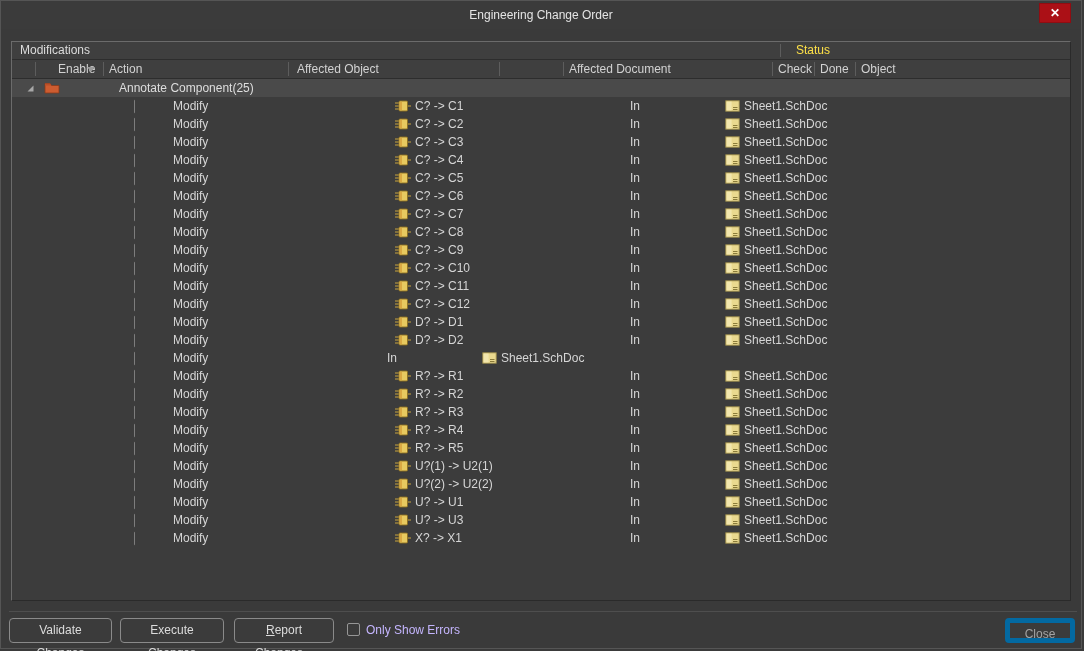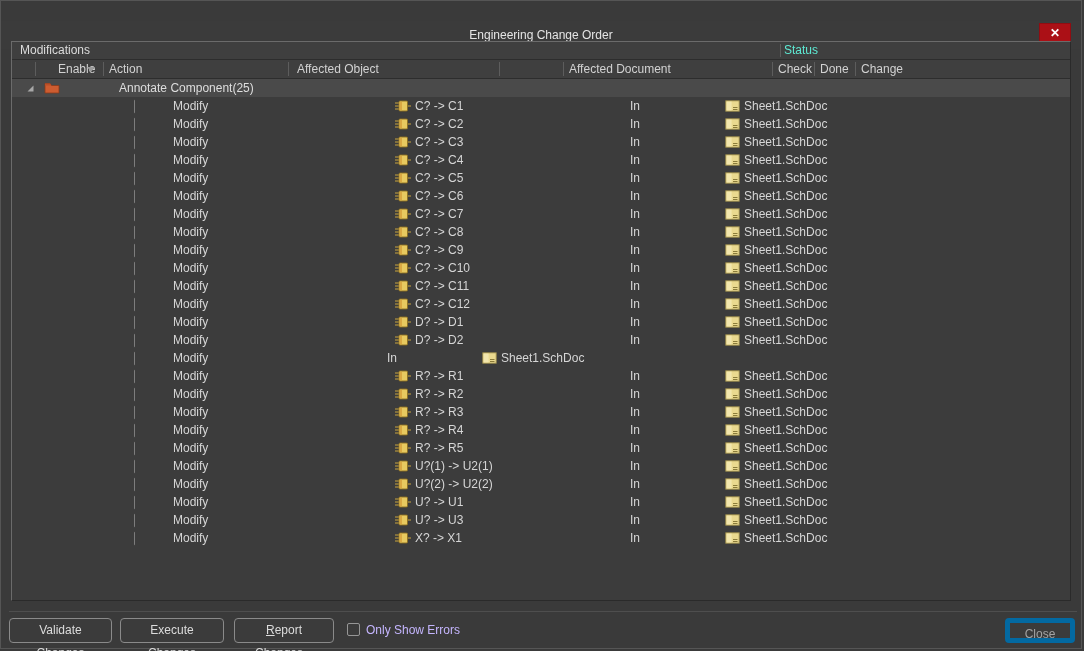--- a/index.html
+++ b/index.html
@@ -1,32 +1,32 @@
 <!DOCTYPE html>
 <html><head>
 <meta charset="utf-8">
 <style>
   html,body{margin:0;padding:0;width:1084px;height:651px;overflow:hidden;
     background:#3a3a3a;font-family:"Liberation Sans",sans-serif;font-size:12px;color:#d6d6d6;}
   .dialog{position:relative;width:1082px;height:649px;border:1px solid #555;background:#3a3a3a;box-sizing:border-box;}
 
   
-  .titlebar{position:absolute;top:0;left:0;right:0;height:28px;background:#3b3b3b;margin-top:20px;}
+  .titlebar{position:absolute;top:0;left:0;right:0;height:28px;background:#3b3b3b;}
   .title{position:absolute;left:0;right:0;top:0;height:28px;line-height:28px;text-align:center;color:#e4e4e4;}
   .closebox{position:absolute;top:2px;right:10px;width:32px;height:20px;background:#ab1016;border:1px solid #8f0d12;
     color:#fff;font-weight:bold;font-size:12px;text-align:center;line-height:19px;cursor:pointer;box-sizing:border-box;}
 
   
   .panel{position:absolute;left:10px;top:40px;width:1060px;height:560px;background:#3c3c3c;box-sizing:border-box;
     border-top:1px solid #6b6b6b;border-left:1px solid #6b6b6b;border-right:1px solid #2a2a2a;border-bottom:1px solid #2a2a2a;
     display:flex;flex-direction:column;}
 
   .band{height:17px;display:flex;background:#3f3f3f;border-bottom:1px solid #2d2d2d;flex:0 0 auto;}
   .band-mod{width:760px;padding-left:8px;line-height:17px;color:#dcdcdc;}
-  .band-status{flex:1;position:relative;padding-left:4px;line-height:17px;color:#5eead4;}
+  .band-status{flex:1;position:relative;padding-left:16px;line-height:17px;color:#fde047;}
   .tick::before{content:"";position:absolute;left:0;top:2px;bottom:2px;width:1px;background:#5d5d5d;}
 
   .cols{height:18px;display:flex;background:#3f3f3f;border-bottom:1px solid #2d2d2d;flex:0 0 auto;color:#d2d2d2;}
   .hc{position:relative;line-height:18px;padding-left:6px;box-sizing:border-box;white-space:nowrap;overflow:hidden;}
   .c-tree{width:23px;flex:0 0 auto;}
   .c-enable{width:68px;flex:0 0 auto;padding-left:23px;}
   .c-action{width:185px;flex:0 0 auto;}
   .c-object{width:211px;flex:0 0 auto;padding-left:9px;}
   .c-scope{width:64px;flex:0 0 auto;}
   .c-doc{width:209px;flex:0 0 auto;}
@@ -83,21 +83,21 @@
       <div class="hc c-enable tick">
         <span>Enable</span>
         <span class="dd-arrow"></span>
       </div>
       <div class="hc c-action tick">Action</div>
       <div class="hc c-object tick">Affected Object</div>
       <div class="hc c-scope tick"></div>
       <div class="hc c-doc tick">Affected Document</div>
       <div class="hc c-check tick">Check</div>
       <div class="hc c-done tick">Done</div>
-      <div class="hc c-msg tick">Change</div>
+      <div class="hc c-msg tick">Object</div>
     </div>
 
     <div class="body-rows">
       <div class="group-row">
         <svg class="tri-expanded" width="7" height="7" viewBox="0 0 7 7">
           <polygon points="6.5,0.5 6.5,6.5 0.5,6.5" fill="#a8a8a8"></polygon>
         </svg>
         <svg class="folder" width="16" height="13" viewBox="0 0 16 13">
           <path d="M1,2.5 h5 l1.5,2 H15 v7.5 H1 Z" fill="#cd5c30" stroke="#8a3a1a" stroke-width="0.8"></path>
           <path d="M1,2.5 h5 l1.5,2 H1 Z" fill="#b94f28"></path>

